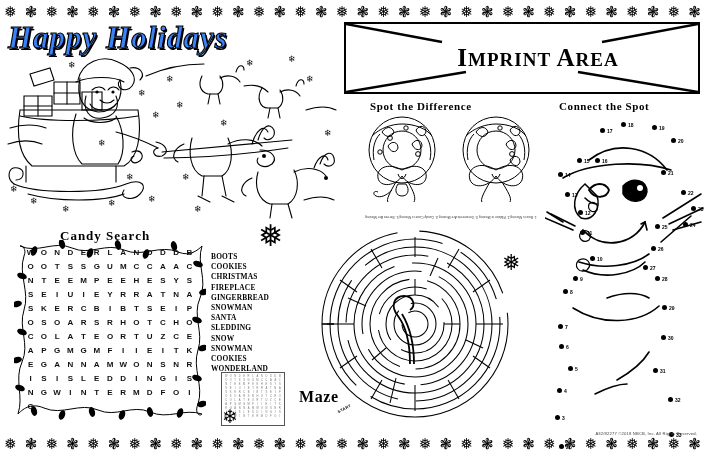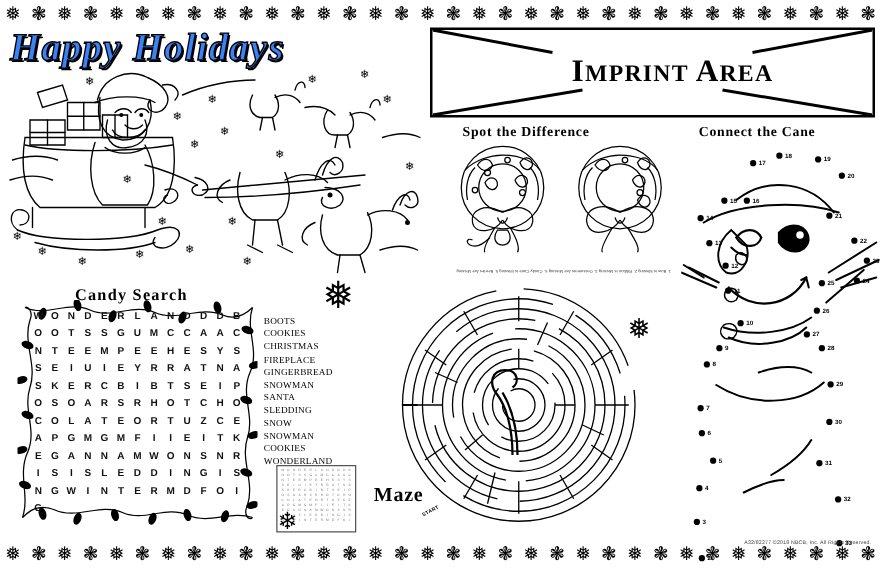--- a/index.html
+++ b/index.html
@@ -60,21 +60,21 @@
       font-size:5px;font-weight:bold;color:#000;white-space:nowrap;}
 
   
   #ws-box{position:absolute;left:14px;top:240px;width:192px;height:180px;}
   #ws-grid{position:absolute;left:10px;top:6px;width:172px;height:168px;
       display:grid;grid-template-columns:repeat(13,1fr);
       grid-template-rows:repeat(12,1fr);}
   #ws-grid div{font-family:"Liberation Sans",sans-serif;font-size:8px;
       font-weight:600;text-align:center;line-height:14px;color:#111;}
   #ws-words{position:absolute;left:211px;top:252px;width:82px;}
-  #ws-words div{font-family:"Liberation Serif",serif;font-weight:normal;
+  #ws-words div{font-family:"Liberation Serif",serif;font-weight:bold;
       font-size:7.4px;line-height:10.2px;letter-spacing:.2px;}
   #ws-key{position:absolute;left:221px;top:372px;width:62px;height:52px;
       border:1px solid #555;background:#fff;}
   #ws-key-grid{position:absolute;left:2px;top:2px;right:2px;bottom:2px;
       display:grid;grid-template-columns:repeat(13,1fr);
       grid-template-rows:repeat(12,1fr);}
   #ws-key-grid div{font-size:2.6px;line-height:4px;text-align:center;
       color:#777;font-family:"Liberation Sans",sans-serif;}
 
   
@@ -312,21 +312,21 @@
         <path d="M44 58 C60 48 74 56 70 68 C66 78 50 74 44 64"></path>
         <path d="M40 62 C42 68 46 68 48 62"></path>
         <path d="M38 70 C32 80 28 88 30 90"></path>
         <path d="M50 70 C56 80 60 86 58 90"></path>
       </g>
     </svg>
   </div>
 
   <div id="spot-answers">1. Bow is Missing   2. Ribbon is Missing   3. Ornaments Are Missing   4. Candy Cane is Missing   5. Berries Are Missing</div>
 
-  <div class="sec-head" id="cd-head">Connect the Cane</div>
+  <div class="sec-head" id="cd-head">Connect the Spot</div>
 
   <div id="dots">
     <svg width="160" height="310" viewBox="0 0 160 310" style="position:absolute;left:0;top:0;">
       <g fill="none" stroke="#000" stroke-width="1.6" stroke-linecap="round">
 
         <path d="M18 66 C44 50 96 48 126 58"></path>
         <path d="M44 48 C70 28 104 34 122 58"></path>
 
         <path d="M44 78 C50 70 60 70 64 78 C62 86 50 88 44 78 Z" stroke-width="1.8"></path>
         <path d="M78 74 C88 64 102 68 102 80 C100 92 84 92 78 82 Z" fill="#000" stroke-width="1.4"></path>

